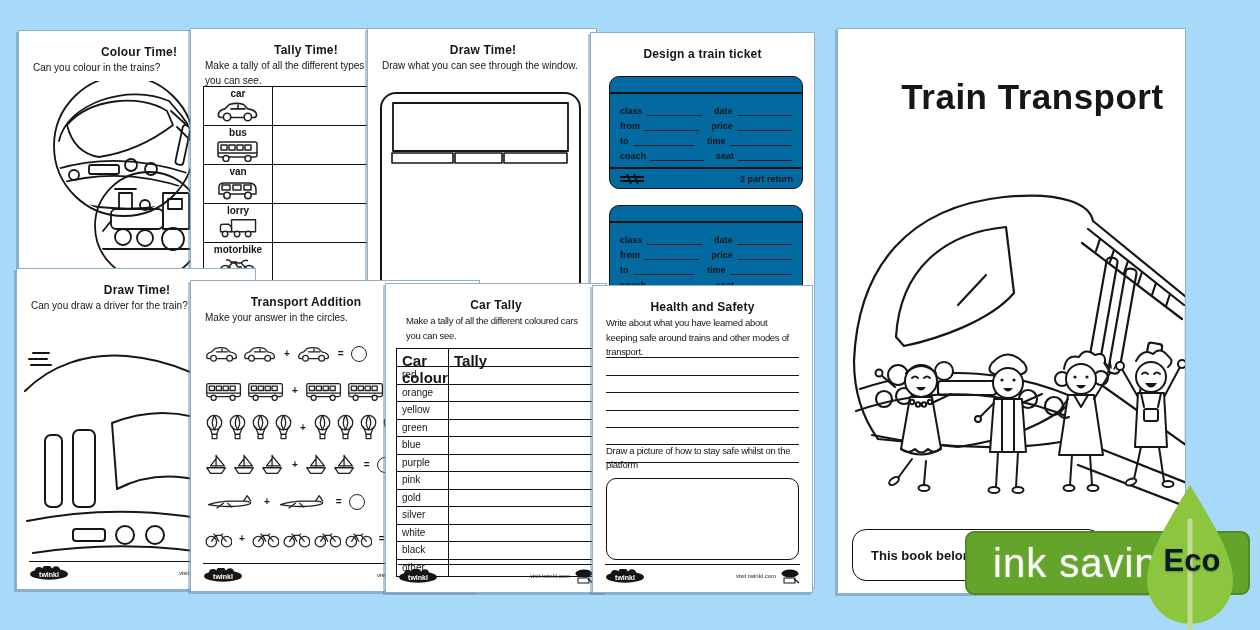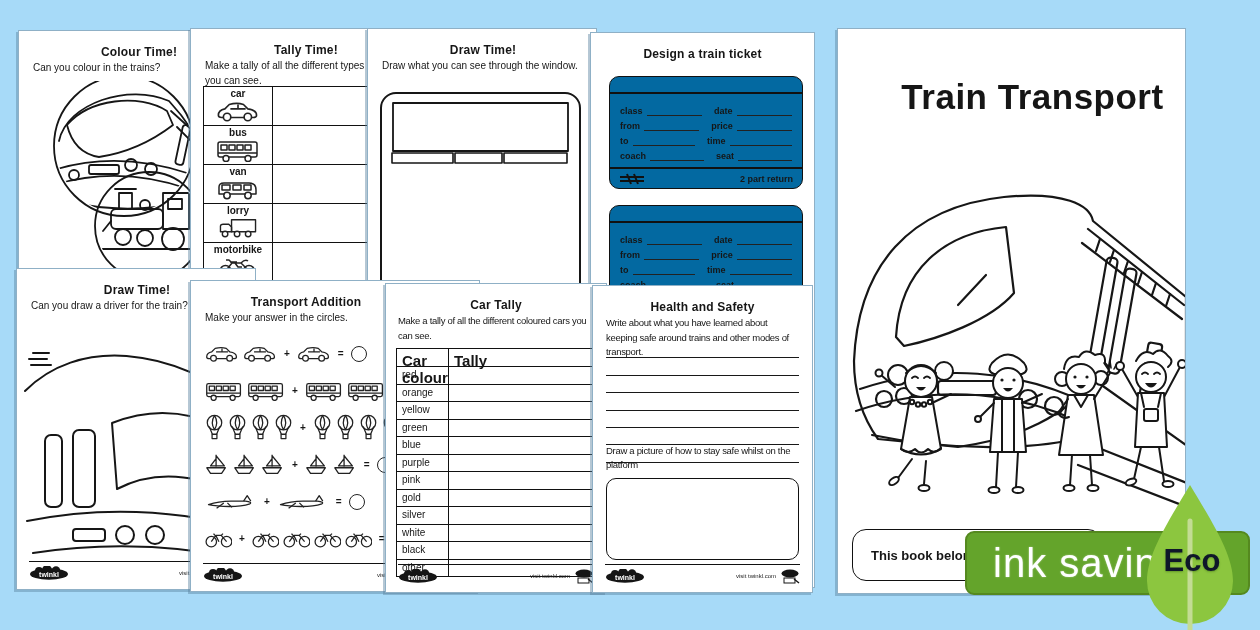--- a/index.html
+++ b/index.html
@@ -498,21 +498,21 @@
       <text x="20" y="10.5" text-anchor="middle" font-size="7" font-weight="bold" fill="#fff">twinkl</text>
     </svg>
     <span class="foot-right">
       <span class="visit">visit twinkl.com</span>
     </span>
   </div>
 </div>
 
 <div class="page" id="p7" style="left:385px;top:283px;width:222px;height:310px;z-index:7">
   <div class="wtitle">Car Tally</div>
-  <div class="subtitle tight" style="padding:2px 12px 0 12px">Make a tally of all the different coloured cars you can see.</div>
+  <div class="subtitle tight" style="padding:2px 12px 0 20px">Make a tally of all the different coloured cars you can see.</div>
   <div class="ct-table">
     <div class="ct-head">
       <span class="ct-label" style="padding-top:2.5px">Car colour</span>
       <span class="ct-cell" style="padding:2.5px 0 0 5px">Tally</span>
     </div>
     <div id="ct-body">
         <div class="ct-row">
           <span class="ct-label">red</span>
           <span class="ct-cell"></span>
         </div>

